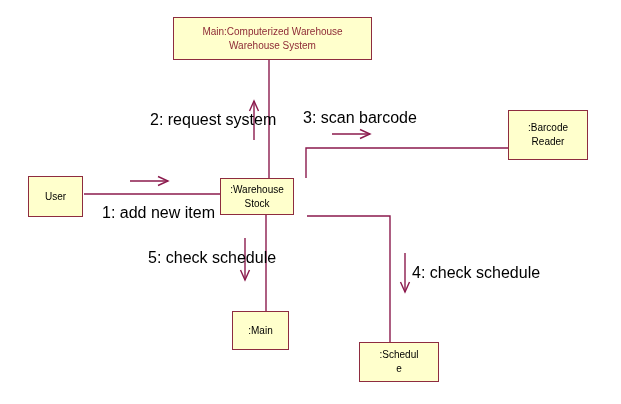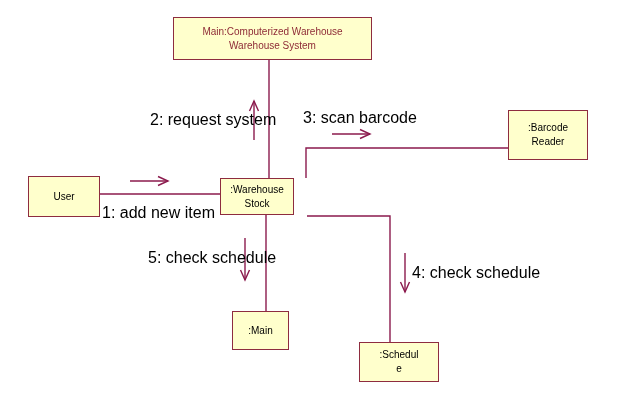--- a/index.html
+++ b/index.html
@@ -78,21 +78,21 @@
       <path class="arrow" d="M245,238 L245,280"></path>
       <path class="arrow" d="M240.5,270 L245,280 L249.5,270"></path>
     </g>
   </svg>
 
   <div class="obj title" style="left:173px; top:17px; width:199px; height:43px;">
     <div class="line">Main:Computerized Warehouse</div>
     <div class="line">Warehouse System</div>
   </div>
 
-  <div class="obj" style="left:28px; top:176px; width:72px; height:41px;">
+  <div class="obj" style="left:28px; top:176px; width:55px; height:41px;">
     <div class="line">User</div>
   </div>
 
   <div class="obj" style="left:220px; top:178px; width:74px; height:37px;">
     <div class="line">:Warehouse</div>
     <div class="line">Stock</div>
   </div>
 
   <div class="obj" style="left:508px; top:110px; width:80px; height:50px;">
     <div class="line">:Barcode</div>

